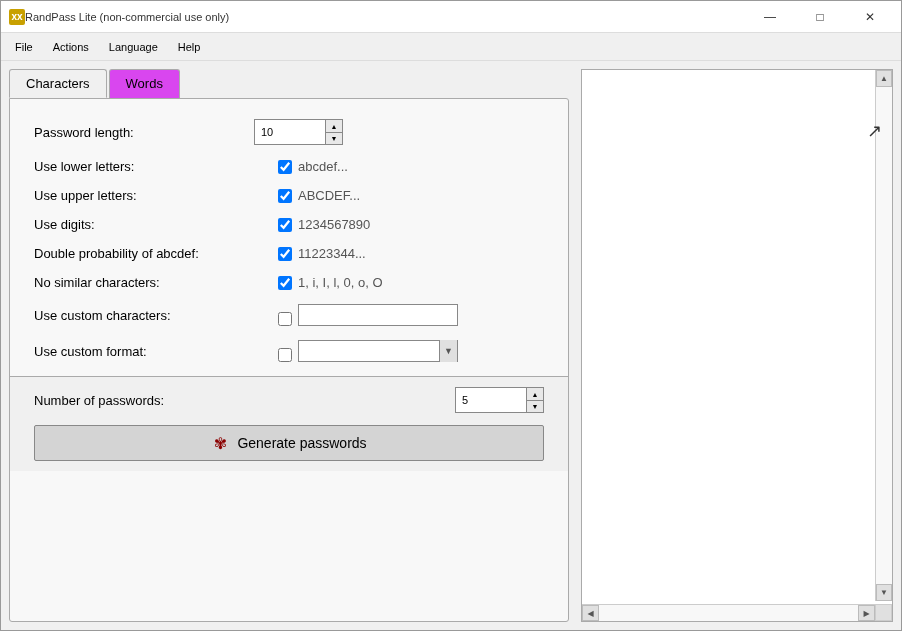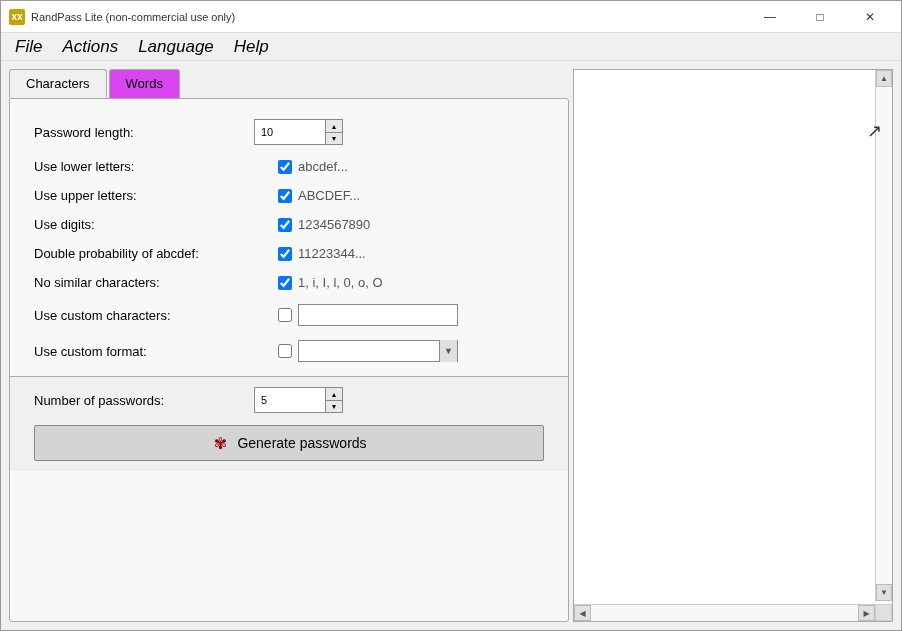--- a/index.html
+++ b/index.html
@@ -26,21 +26,21 @@
       align-items: center;
       padding: 0 8px;
       border-bottom: 1px solid #ddd;
       user-select: none;
     }
     .title-bar-icon {
       width: 16px;
       height: 16px;
       background: #c8a000;
       border-radius: 2px;
-      margin-right: 6px;
+      margin-right: 0;
       display: flex;
       align-items: center;
       justify-content: center;
       font-size: 10px;
       color: white;
       font-weight: bold;
       flex-shrink: 0;
     }
     .title-bar-text {
       flex: 1;
@@ -68,30 +68,29 @@
       height: 28px;
       background: #f0f0f0;
       display: flex;
       align-items: center;
       padding: 0 4px;
       border-bottom: 1px solid #ddd;
     }
     .menu-item {
       padding: 4px 10px;
       cursor: pointer;
-      font-size: 17px;
+      font-size: 11px;
       color: #000;
-      font-style: italic;
     }
 
     .content-area {
       display: flex;
       flex: 1;
       padding: 8px;
-      gap: 4px;
+      gap: 12px;
       overflow: hidden;
     }
 
     .left-panel {
       flex: 0 0 560px;
       display: flex;
       flex-direction: column;
       gap: 0;
     }
 
@@ -170,21 +169,21 @@
       font-size: 7px;
       padding: 0;
       line-height: 1;
     }
     .spin-btn + .spin-btn {
       border-top: 1px solid #888;
     }
 
     .checkbox-wrap {
       display: flex;
-      align-items: center;
+      align-items: flex-end;
       gap: 6px;
       padding-left: 24px;
     }
     .checkbox-wrap input[type="checkbox"] {
       width: 14px;
       height: 14px;
       cursor: pointer;
     }
     .checkbox-text {
       font-size: 13px;
@@ -236,20 +235,21 @@
       border-top: 1px solid #aaa;
       padding: 10px 24px;
       background: #f0f0f0;
       margin: 0 -24px -20px -24px;
     }
     .num-passwords-row {
       display: flex;
       align-items: center;
       margin-bottom: 12px;
       padding: 0;
+      justify-content: space-between;
     }
 
     .generate-btn {
       display: flex;
       align-items: center;
       justify-content: center;
       gap: 8px;
       width: 100%;
       padding: 8px;
       background: #d4d4d4;

